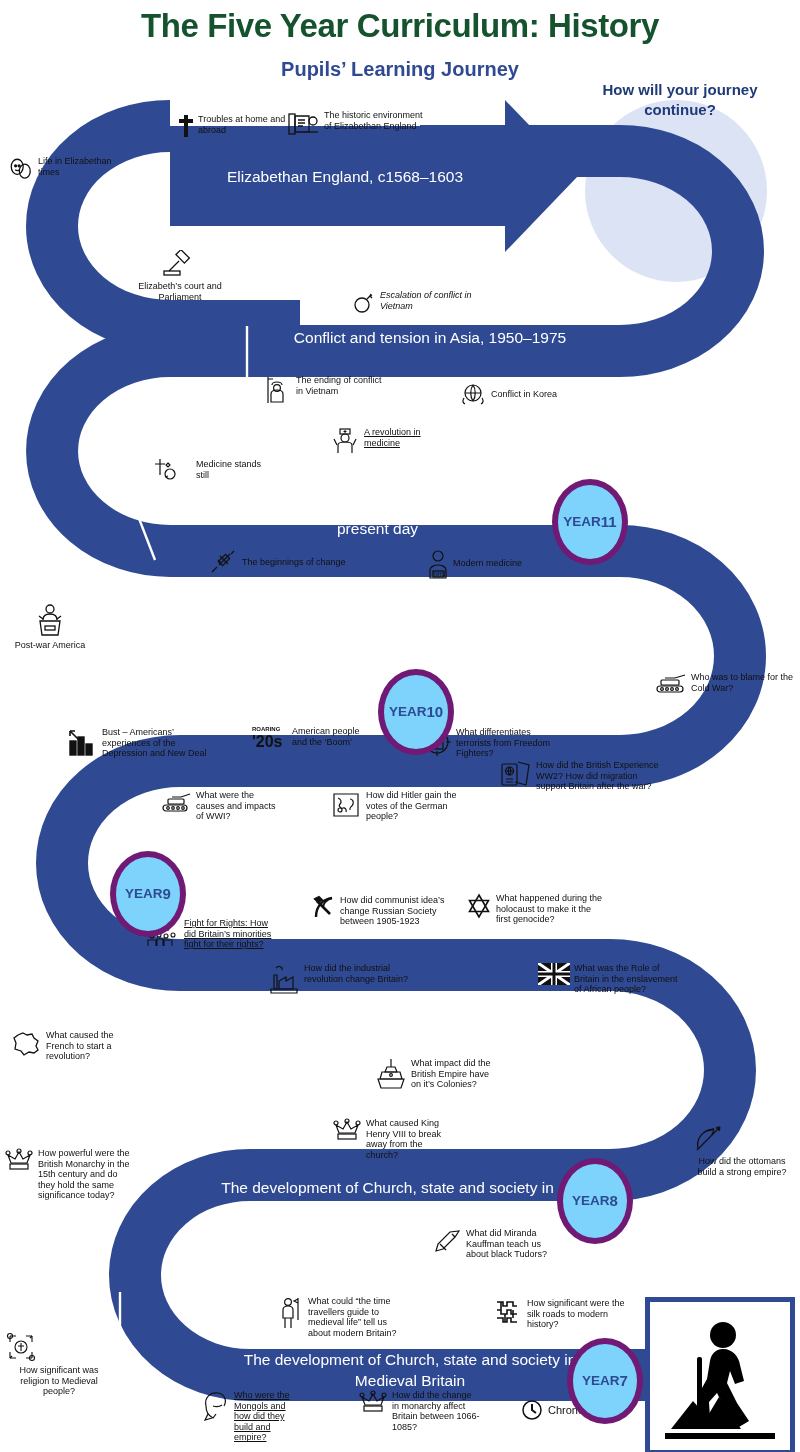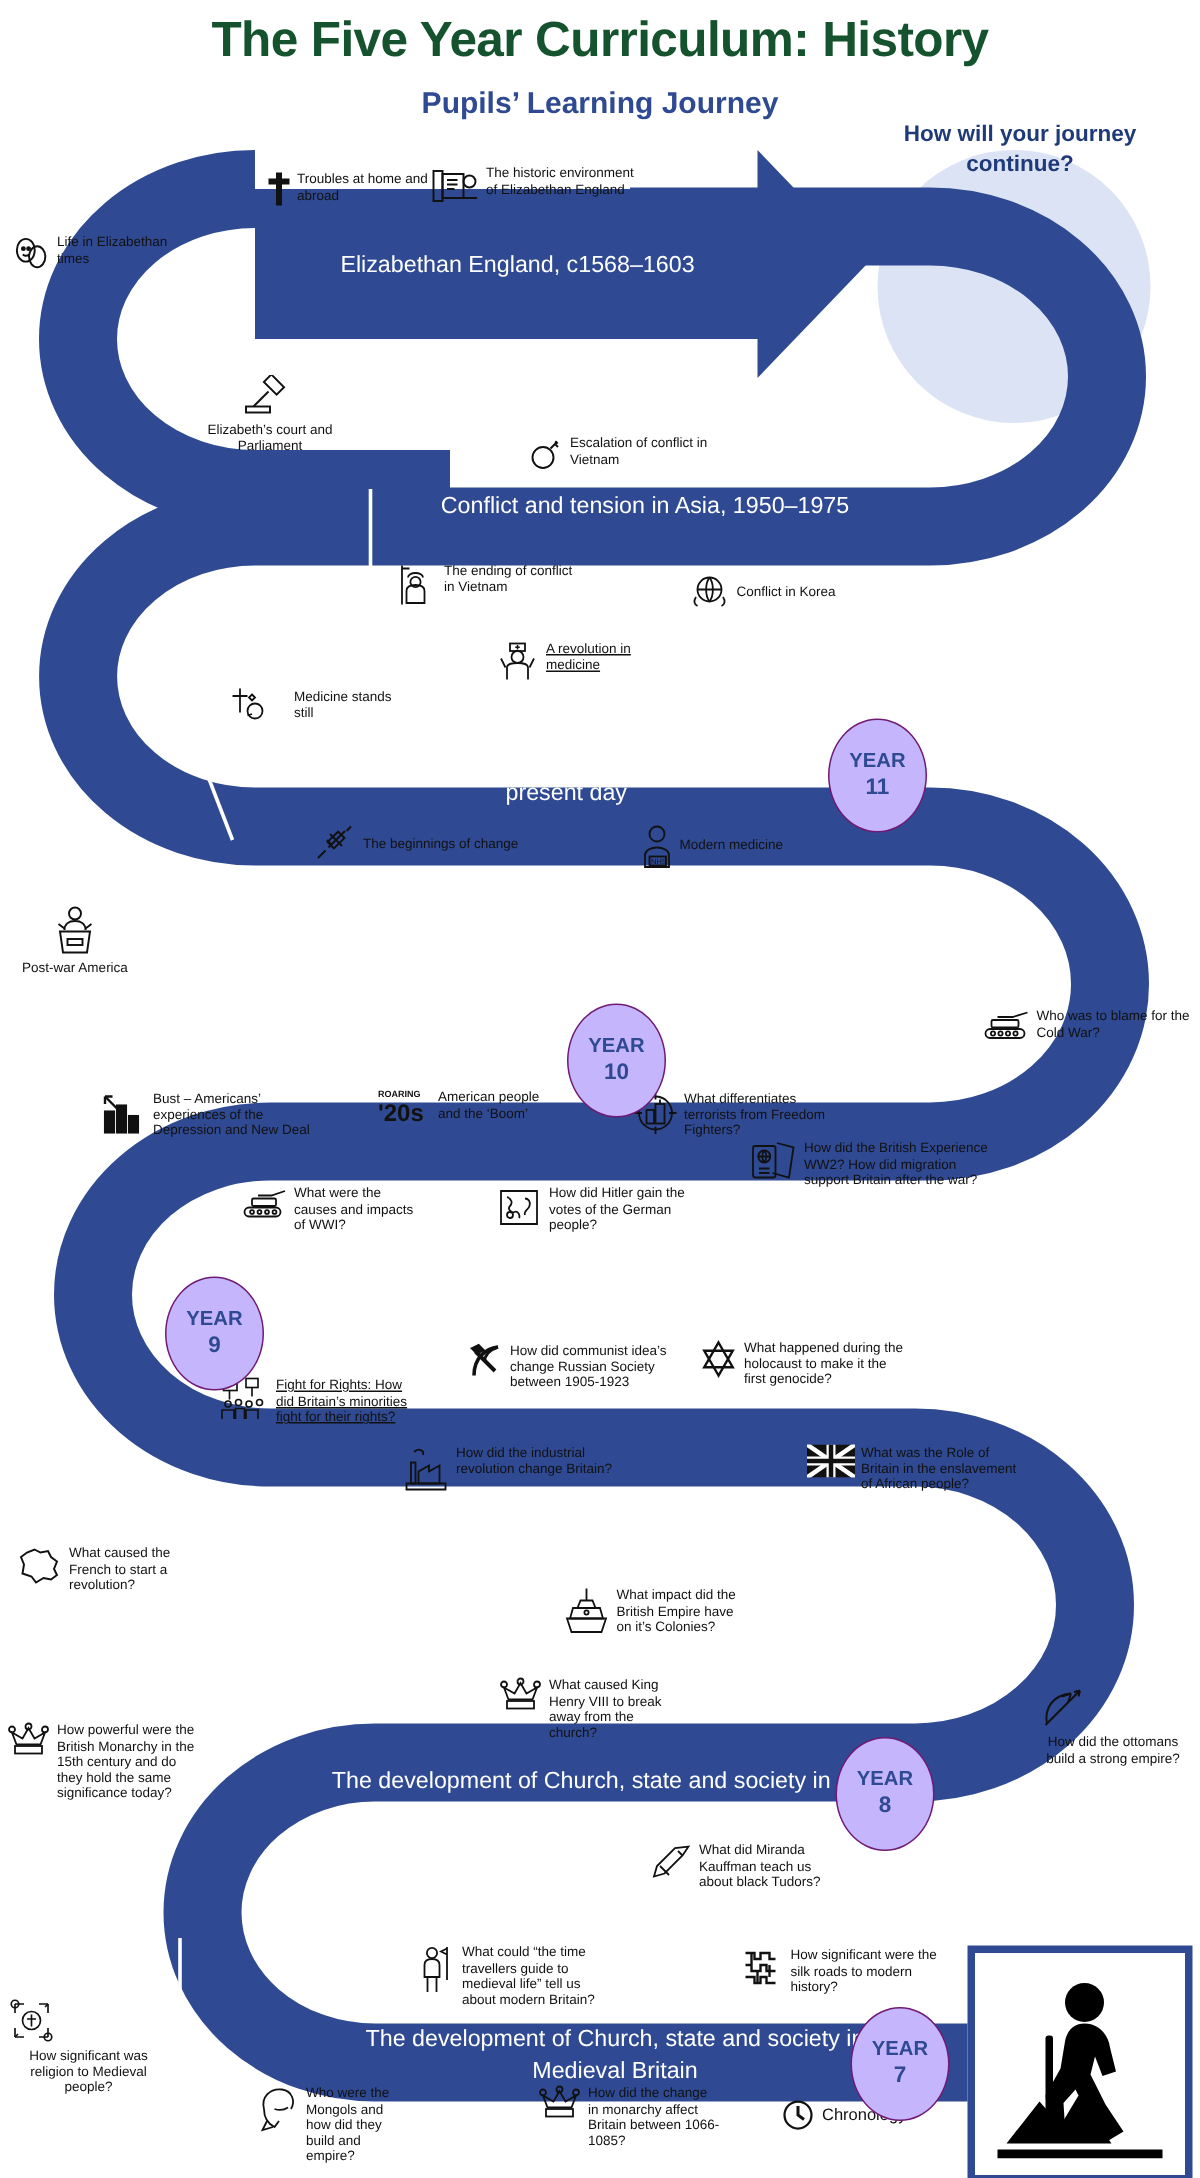--- a/index.html
+++ b/index.html
@@ -36,22 +36,22 @@
   
   .band-title{
     position:absolute;color:#ffffff;text-align:center;
     font-size:15.5px;line-height:1.35;z-index:5;
     font-family:"Liberation Sans","DejaVu Sans",sans-serif;
   }
 
   
   .year-badge{
     position:absolute;z-index:7;width:64px;height:74px;border-radius:50%;
-    background:#c4b5fd;border:1px solid #701a75;
-    display:flex;flex-direction:column;align-items:center;justify-content:center;
+    background:#7dd3fc;border:6px solid #701a75;
+    display:flex;flex-direction:row;align-items:center;justify-content:center;
     color:#2F4A92;font-weight:bold;font-size:13.5px;line-height:1.25;
   }
   .year-badge .yr-num{font-size:15px;}
 
   
   .ann{position:absolute;z-index:6;display:flex;align-items:flex-start;gap:4px;}
   .ann.stack{flex-direction:column;align-items:center;gap:1px;}
   .ann .cap{
     font-size:9px;line-height:1.18;color:#111;
     font-family:"Liberation Sans","DejaVu Sans",sans-serif;
@@ -187,21 +187,21 @@
     <span class="icon">
       <svg width="34" height="30" viewBox="0 0 34 30" fill="none" stroke="#111" stroke-width="1.3">
         <rect x="14" y="3" width="12" height="7" transform="rotate(45 20 6)"></rect>
         <path d="M16 11 6 21"></path>
           <rect x="1" y="21" width="16" height="4"></rect>
       </svg>
     </span>
     <span class="cap">Elizabeth’s court and Parliament</span>
   </div>
 
-  <div class="ann" style="left:352px;top:290px;width:120px;">
+  <div class="ann" style="left:352px;top:290px;width:120px;font-style:italic;">
     <span class="icon">
       <svg width="24" height="24" viewBox="0 0 24 24" fill="none" stroke="#111" stroke-width="1.3">
         <circle cx="10" cy="15" r="7"></circle>
           <path d="M15 9l3-3M18 6l2-1M18 6l1-2M18 6l2 2"></path>
       </svg>
     </span>
     <span class="cap">Escalation of conflict in Vietnam</span>
   </div>
 
   <div class="ann" style="left:266px;top:375px;width:116px;">
@@ -539,21 +539,21 @@
           <path d="M17 13v8M14 16h6"></path>
         <path d="M6 6h6M6 6v6M28 6h-6M28 6v6M6 28h6M6 28v-6M28 28h-6M28 28v-6"></path>
         <circle cx="6" cy="6" r="2.5"></circle>
           <circle cx="28" cy="28" r="2.5"></circle>
         <path d="M28 6l-2 2M6 28l2-2"></path>
       </svg>
     </span>
     <span class="cap">How significant was religion to Medieval people?</span>
   </div>
 
-  <div class="ann" style="left:170px;top:1390px;width:104px;">
+  <div class="ann" style="left:200px;top:1390px;width:104px;text-decoration:underline;">
     <span class="icon">
       <svg width="30" height="34" viewBox="0 0 30 34" fill="none" stroke="#111" stroke-width="1.2">
         <path d="M6 16C4 8 10 2 18 3c7 1 9 8 6 13"></path>
           <path d="M6 16c0 6 3 10 7 12l3-4"></path>
         <path d="M13 16c3 1 6 1 9-1"></path>
           <path d="M8 24l-3 6 7-2"></path>
       </svg>
     </span>
     <span class="cap">Who were the Mongols and how did they build and empire?</span>
   </div>

